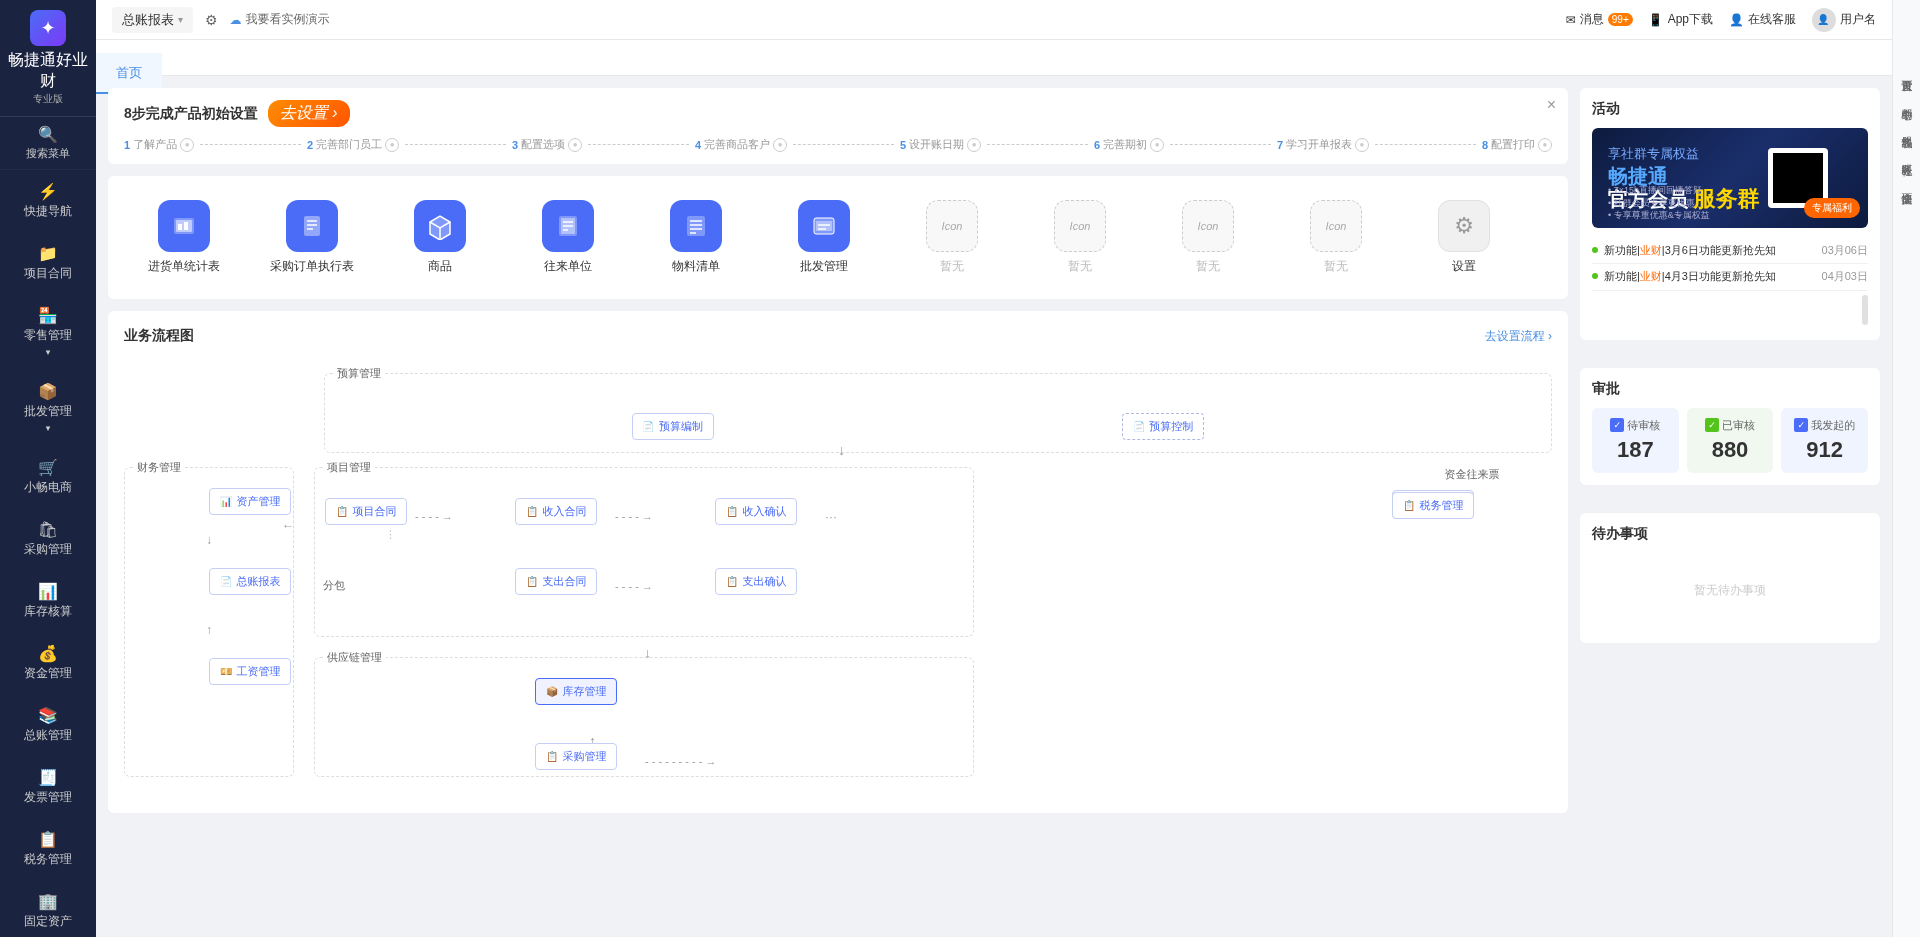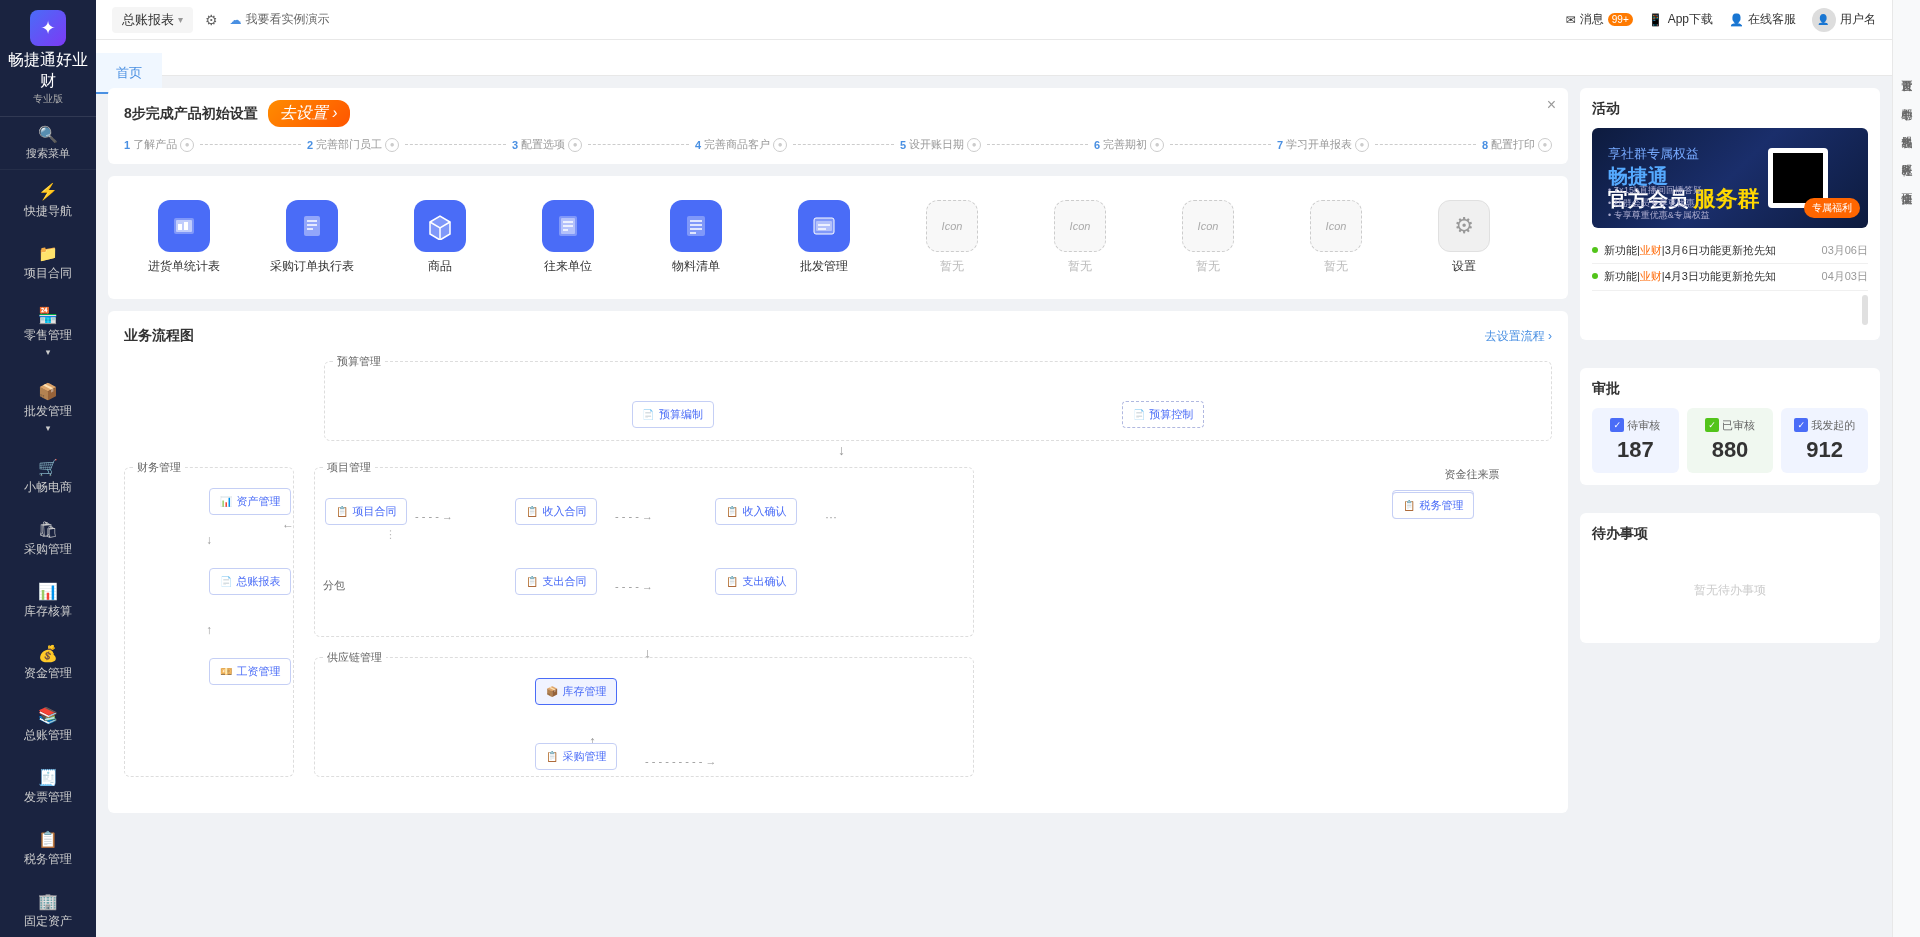--- a/index.html
+++ b/index.html
@@ -391,21 +391,21 @@
         </div>
 
         <div class="biz-flow">
           <div class="section-header">
             <span class="section-title">业务流程图</span>
             <span class="section-link">去设置流程 ›</span>
           </div>
 
           <div style="position:relative; width:100%; min-height:440px; font-size:11px;">
 
-            <div style="position:absolute;top:4px;left:200px;right:0;height:80px;border:1px dashed #ddd;border-radius:6px;">
+            <div style="position:absolute;top:16px;left:200px;right:0;height:80px;border:1px dashed #ddd;border-radius:6px;">
               <span style="position:absolute;top:-8px;left:8px;background:#fff;padding:0 4px;font-size:11px;color:#666;">预算管理</span>
               <div style="position:absolute;top:50%;left:25%;transform:translateY(-50%);">
                 <div class="flow-box">
                   <span style="font-size:10px;">📄</span>
                   <span>预算编制</span>
                 </div>
               </div>
               <div style="position:absolute;top:50%;left:65%;transform:translateY(-50%);">
                 <div class="flow-box dashed">
                   <span style="font-size:10px;">📄</span>

